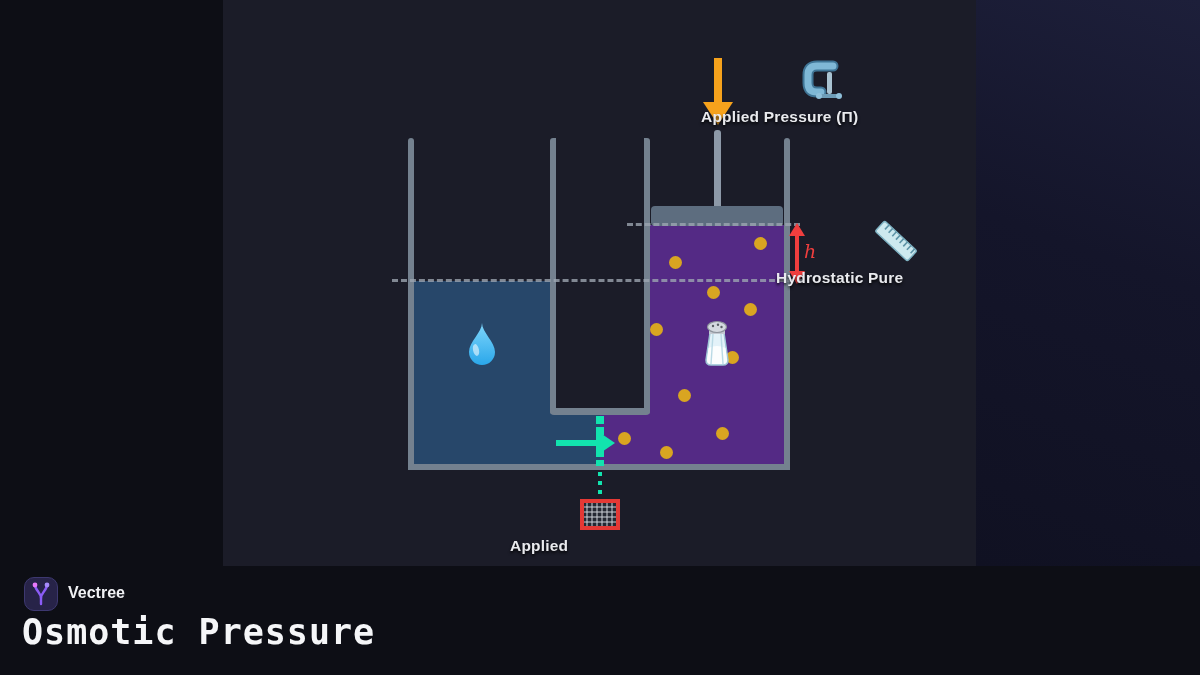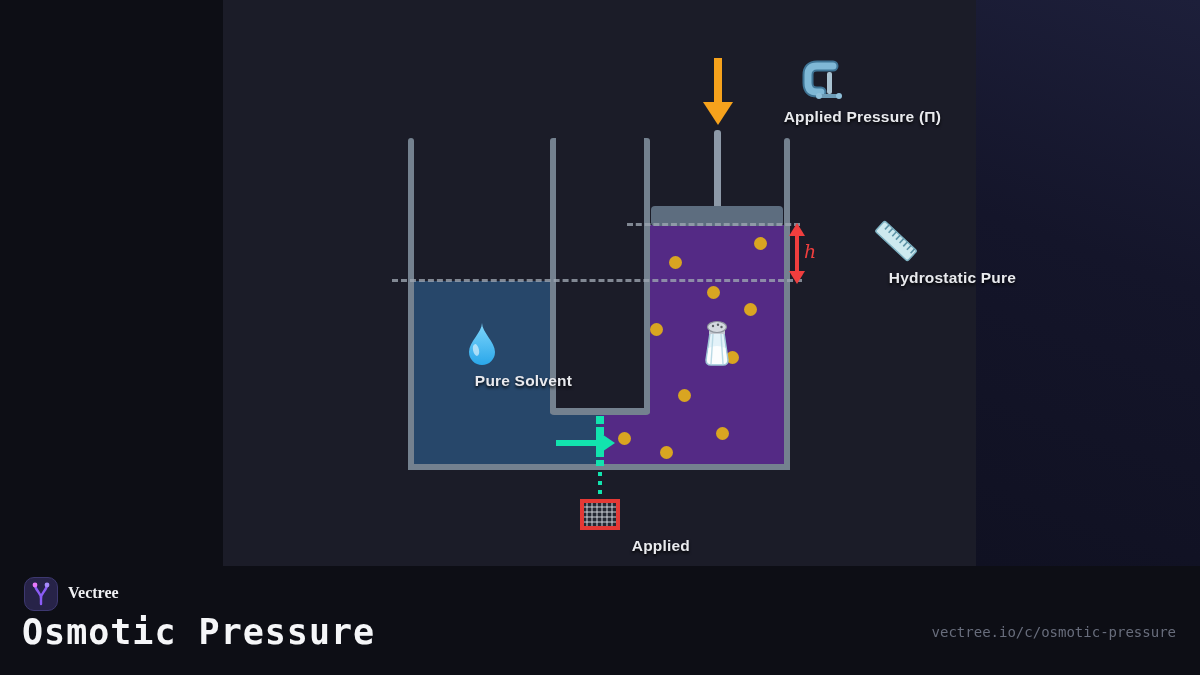--- a/index.html
+++ b/index.html
@@ -36,29 +36,29 @@
   .membrane{position:absolute;left:596px;top:416px;width:8px;height:50px;
             background:repeating-linear-gradient(180deg,#12e3ae 0 8px,transparent 8px 11px);}
   .membrane-lead{position:absolute;left:598px;top:472px;width:4px;height:26px;
             background:repeating-linear-gradient(180deg,#12e3ae 0 4px,transparent 4px 9px);}
 
   
   .svg-abs{position:absolute;}
   .particle{position:absolute;width:13px;height:13px;border-radius:50%;}
 
   
-  .lbl{position:absolute;font-weight:bold;font-size:15.5px;color:#e9eaee;text-align:right;
+  .lbl{position:absolute;font-weight:bold;font-size:15.5px;color:#e9eaee;text-align:left;
        text-shadow:0 2px 3px rgba(0,0,0,.85);letter-spacing:.2px;}
   .h-symbol{position:absolute;left:804px;top:240px;width:24px;color:#f03e3e;
             font-family:"DejaVu Serif",serif;font-style:italic;font-size:19px;text-align:left;}
 
   
   .logo{position:absolute;left:24px;top:577px;width:34px;height:34px;border-radius:10px;
         background:#272348;border:1px solid #3d3870;box-sizing:border-box;}
-  .brand{position:absolute;left:68px;top:584px;font-family:Liberation Serif, serif;
+  .brand{position:absolute;left:68px;top:584px;font-family:Liberation Sans, sans-serif;
          font-weight:bold;font-size:16px;color:#f0f1f4;text-align:center;}
   .main-title{position:absolute;left:22px;top:612px;font-family:"DejaVu Sans Mono",monospace;
          font-weight:bold;font-size:35px;color:#f5f6f8;letter-spacing:1px;text-align:right;}
   .url{position:absolute;right:24px;top:624px;font-family:"DejaVu Sans Mono",monospace;
          font-size:14px;color:#686d7c;}
 </style>
 </head>
 <body>
 
 <div class="stage">
@@ -143,21 +143,20 @@
   <svg class="svg-abs" style="left:467px;top:322px" width="30" height="45" viewBox="0 0 30 45">
     <defs>
       <linearGradient id="dropg" x1="0" y1="0" x2="0" y2="1">
         <stop offset="0" stop-color="#7fd6fb"></stop>
           <stop offset="1" stop-color="#2aa7ea"></stop>
       </linearGradient>
     </defs>
     <path d="M15 1 C15 10 2 20 2 30 A13 13 0 0 0 28 30 C28 20 15 10 15 1 Z" fill="url(#dropg)"></path>
     <ellipse cx="9" cy="28" rx="3" ry="6" fill="#ffffff" opacity="0.55" transform="rotate(-12 9 28)"></ellipse>
   </svg>
-  <div class="lbl" style="left:392px;top:372px;width:180px">Pure Solvent</div>
 
   <svg class="svg-abs" style="left:700px;top:320px" width="34" height="48" viewBox="0 0 34 48">
     <path d="M10 13 L6 40 Q6 45 11 45 H23 Q28 45 28 40 L24 13 Z" fill="#e3f2f9" stroke="#9fc6d6" stroke-width="1.5"></path>
     <path d="M8.5 28 L7 40 Q7 44 11 44 H23 Q27 44 27 40 L25.5 28 Q17 24 8.5 28 Z" fill="#ffffff" opacity="0.85"></path>
     <line x1="13" y1="14" x2="11" y2="44" stroke="#b9d9e5" stroke-width="1.4"></line>
     <line x1="21" y1="14" x2="23" y2="44" stroke="#b9d9e5" stroke-width="1.4"></line>
     <rect x="9" y="10" width="16" height="4" fill="#c3c9d1"></rect>
     <ellipse cx="17" cy="7" rx="9.5" ry="5.5" fill="#d4d9e0" stroke="#8d939c" stroke-width="1.2"></ellipse>
     <circle cx="13" cy="6" r="1.2" fill="#5a5f66"></circle>
       <circle cx="18" cy="4.8" r="1.2" fill="#5a5f66"></circle>
@@ -185,15 +184,14 @@
   <div class="logo">
     <svg width="32" height="32" viewBox="0 0 32 32">
       <path d="M16 26 V20 C16 15 12 14 10 8" fill="none" stroke="#8b5cf6" stroke-width="2.4" stroke-linecap="round"></path>
       <path d="M16 20 C16 15 20 14 22 8" fill="none" stroke="#8b5cf6" stroke-width="2.4" stroke-linecap="round"></path>
       <circle cx="10" cy="7" r="2.4" fill="#e879f9"></circle>
       <circle cx="22" cy="7" r="2.4" fill="#a78bfa"></circle>
     </svg>
   </div>
   <div class="brand">Vectree</div>
   <div class="main-title">Osmotic Pressure</div>
-  <div class="url">vectree.io/c/osmotic-pressure</div>
 
 </div>
 
 </body></html>

